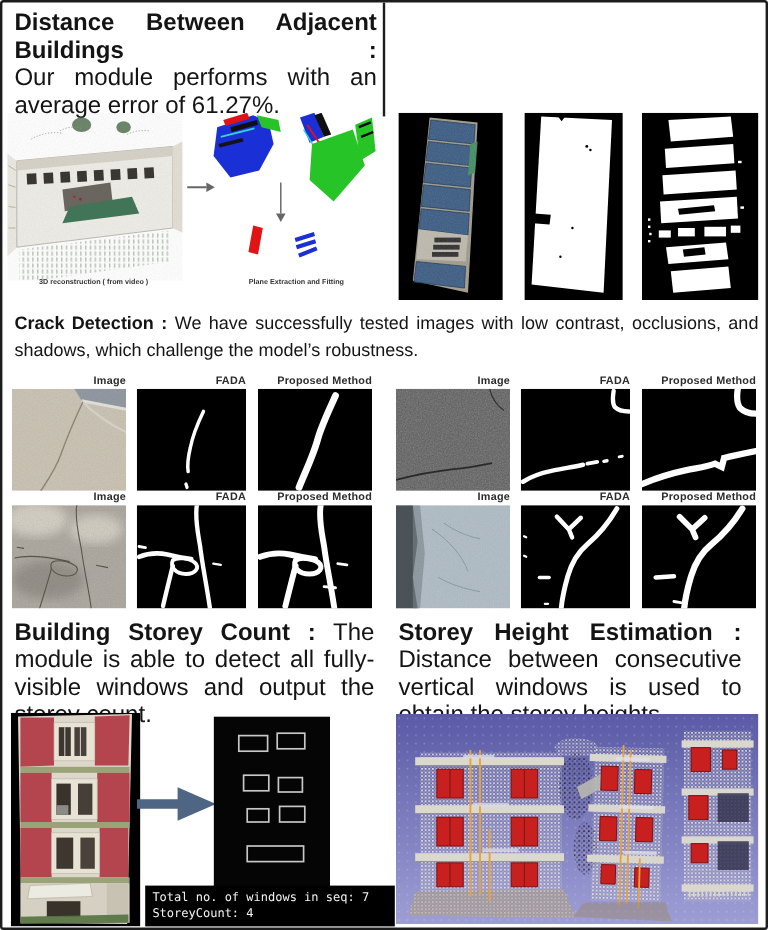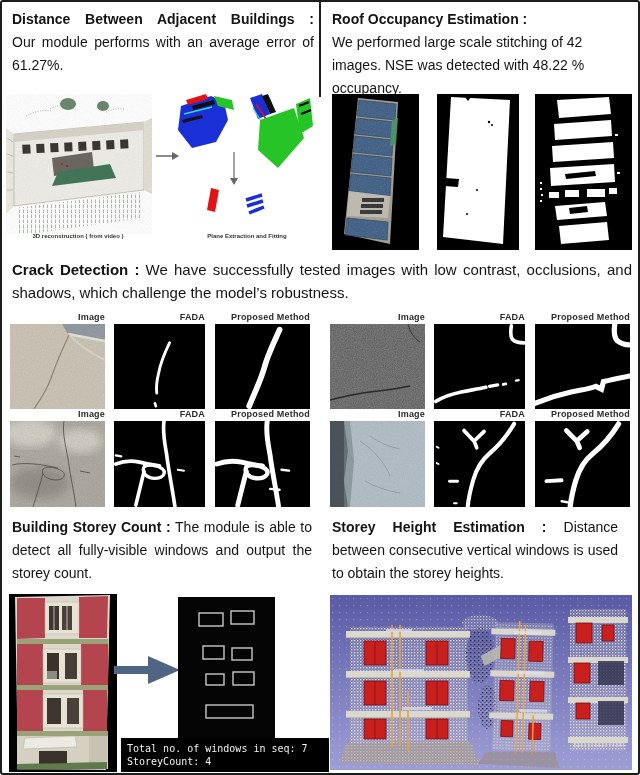--- a/index.html
+++ b/index.html
@@ -1,20 +1,20 @@
 <!DOCTYPE html>
 <html><head>
 <meta charset="utf-8">
 <style>
   html,body{margin:0;padding:0;background:#ffffff;}
   .page{position:relative;width:640px;height:775px;background:#fff;border:2px solid #1c1c1c;
         border-radius:3px;box-sizing:border-box;overflow:hidden;
         font-family:"Liberation Sans",sans-serif;color:#141414;}
   .abs{position:absolute;}
-  .txt{position:absolute;font-size:14px;line-height:23px;color:#141414;}
+  .txt{position:absolute;font-size:20px;line-height:23px;color:#141414;}
   .just{text-align:justify;}
   .tl-title{font-weight:bold;text-align:justify;text-align-last:justify;}
   .b{font-weight:bold;}
   .hdr{position:absolute;font-size:9px;font-weight:bold;color:#2b2b2b;text-align:right;letter-spacing:.2px;}
   .cap{position:absolute;font-size:6px;font-weight:600;color:#333;text-align:center;}
   .vdiv{position:absolute;background:#1c1c1c;}
   .term{position:absolute;background:#000000;color:#f2f2f2;font-family:"DejaVu Sans Mono",monospace;
         font-size:10px;line-height:13px;padding:3px 5px;white-space:nowrap;box-shadow:0 0 0 1px #000;}
   svg{display:block;}
 </style>
@@ -59,24 +59,20 @@
     </defs>
   </svg>
 
   <div class="txt" style="left:10px;top:6px;width:302px;">
     <div class="tl-title">Distance Between Adjacent Buildings :</div>
     <div class="just">Our module performs with an average error of 61.27%.</div>
   </div>
 
   <div class="vdiv" style="left:317px;top:0;width:2px;height:95px;"></div>
 
-  <div class="txt" style="left:330px;top:6px;width:284px;">
-    <div class="b">Roof Occupancy Estimation :</div>
-    <div>We performed large scale stitching of 42 images. NSE was detected with 48.22 % occupancy.</div>
-  </div>
 
   <svg class="abs" style="left:4px;top:92px;" width="308" height="140" viewBox="0 0 308 140">
 
     <g>
       <ellipse cx="62" cy="10" rx="8" ry="6" fill="#4a6a4a" opacity=".8"></ellipse>
       <ellipse cx="97" cy="12" rx="6" ry="5" fill="#4a6a4a" opacity=".8"></ellipse>
       <path d="M20,22 q12,-7 26,-5 M44,15 q9,-5 18,-2 M100,18 q8,-4 18,-3" stroke="#9a968e" stroke-width=".7" fill="none" stroke-dasharray="1,1.5"></path>
       <polygon points="0,34 8,40 8,112 0,120" fill="#eceae2"></polygon>
       <path d="M1,44 L7,48 M1,60 L7,62 M1,78 L7,79 M1,96 L7,96" stroke="#b8b4aa" stroke-width=".8"></path>
       <polygon points="8,40 138,28 138,96 8,112" fill="#f0eee8" stroke="#a8a49c" stroke-width=".6"></polygon>

